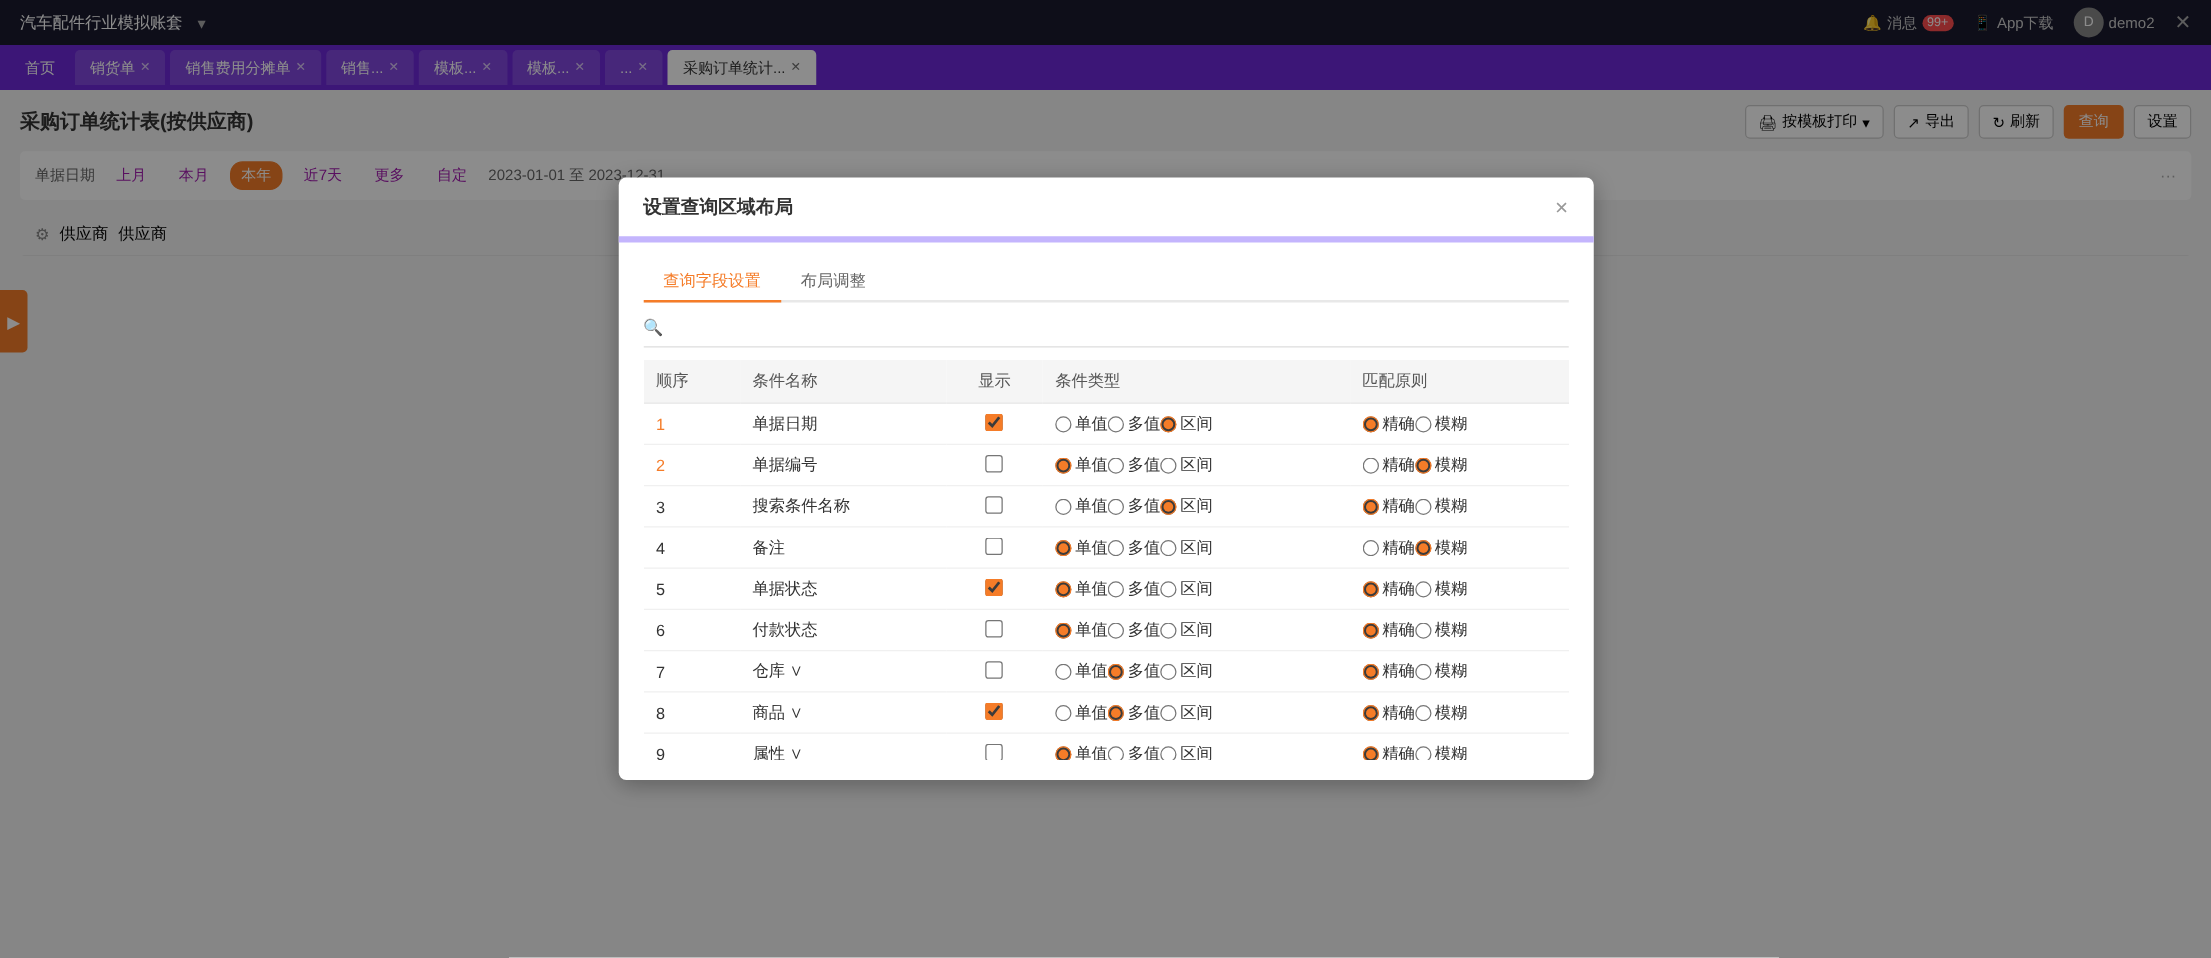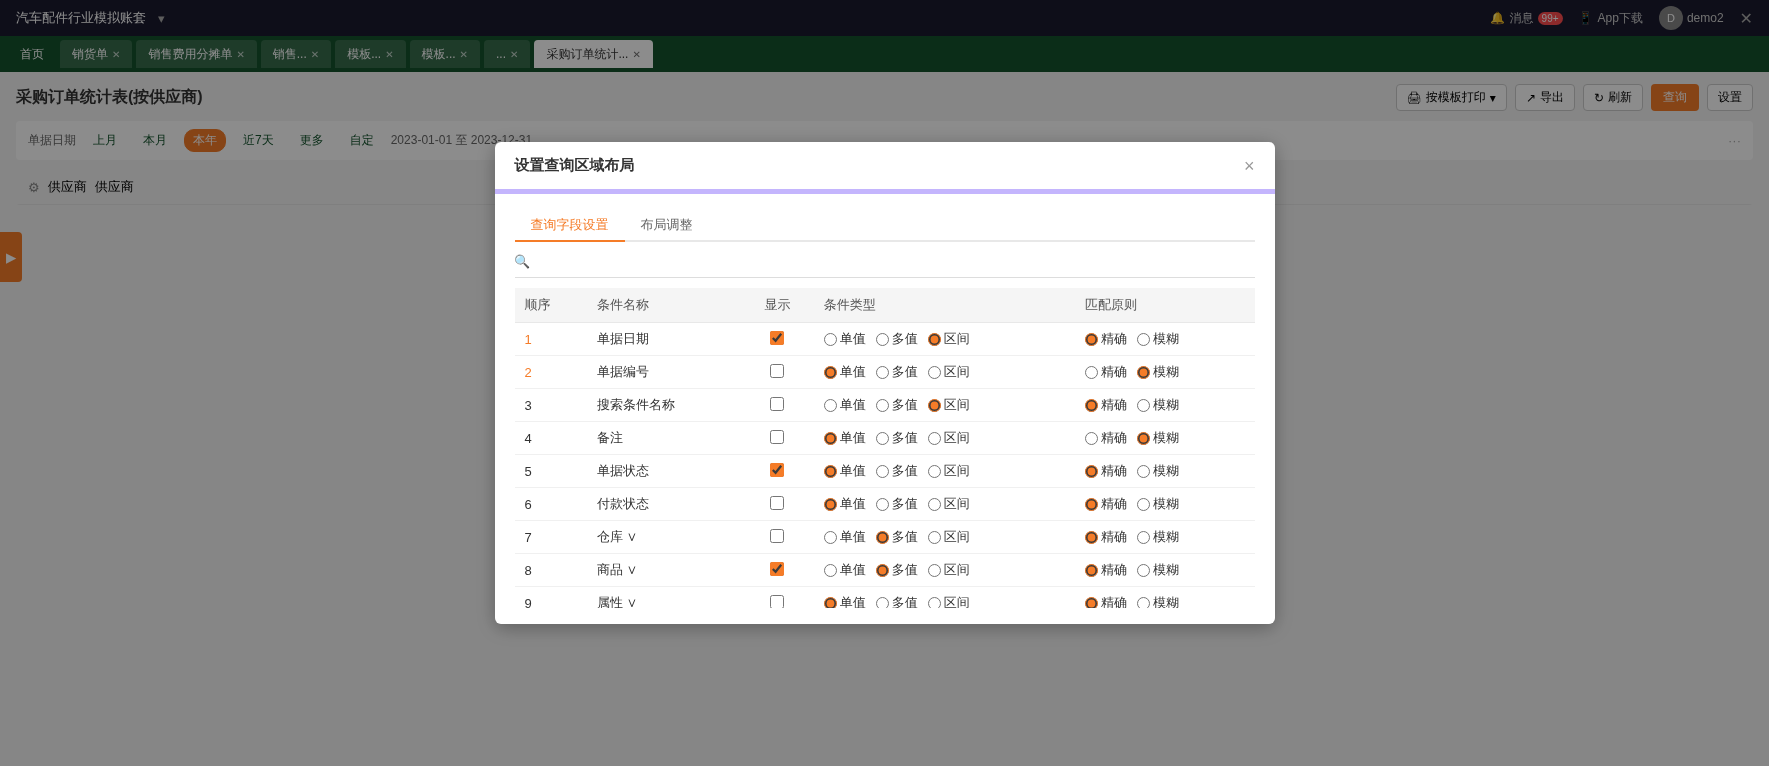--- a/index.html
+++ b/index.html
@@ -18,21 +18,21 @@
     .top-bar-left { display: flex; align-items: center; gap: 12px; }
     .top-bar-brand { color: #fff; font-size: 13px; }
     .top-bar-right { display: flex; align-items: center; gap: 16px; font-size: 12px; }
     .top-bar-right .notif { display: flex; align-items: center; gap: 4px; }
     .badge { background: #ff4d4f; color: #fff; border-radius: 8px; padding: 1px 4px; font-size: 10px; }
     .avatar { width: 24px; height: 24px; border-radius: 50%; background: #888; display: inline-flex; align-items: center; justify-content: center; color: #fff; font-size: 11px; }
 
     
     .tab-bar {
       height: 36px;
-      background: #14532d;
+      background: #6d28d9;
       display: flex;
       align-items: center;
       padding: 0 8px;
       gap: 4px;
       color: #fff;
     }
     .tab-item {
       height: 28px;
       padding: 0 12px;
       border-radius: 4px 4px 0 0;
@@ -73,21 +73,21 @@
       background: #fff;
       border-radius: 4px;
       padding: 8px 12px;
       margin-bottom: 10px;
       display: flex;
       align-items: center;
       gap: 8px;
       flex-wrap: wrap;
     }
     .filter-label { color: #666; font-size: 12px; }
-    .filter-btn { padding: 2px 8px; border-radius: 3px; border: 1px solid transparent; cursor: pointer; font-size: 12px; background: transparent; color: #14532d; }
+    .filter-btn { padding: 2px 8px; border-radius: 3px; border: 1px solid transparent; cursor: pointer; font-size: 12px; background: transparent; color: #a21caf; }
     .filter-btn.active { background: #f57c28; color: #fff; border-color: #f57c28; border-radius: 10px; }
     .filter-date { color: #666; font-size: 12px; }
 
     
     .table-area {
       background: #fff;
       border-radius: 4px;
       overflow: hidden;
     }
     .table-header-row {
@@ -148,21 +148,21 @@
     .modal-table thead tr { background: #f5f5f5; }
     .modal-table th { padding: 8px 10px; text-align: left; font-weight: 500; color: #555; border-bottom: 1px solid #e8e8e8; }
     .modal-table th.center, .modal-table td.center { text-align: center; }
     .modal-table td { padding: 7px 10px; border-bottom: 1px solid #f0f0f0; color: #333; vertical-align: middle; }
     .row-num { color: #f57c28; font-weight: 500; }
 
     
     .table-scroll { overflow-y: auto; max-height: 320px; }
 
     
-    .radio-group { display: flex; align-items: center; gap: 10px; }
+    .radio-group { display: flex; align-items: center; }
     .radio-item { display: flex; align-items: center; gap: 3px; cursor: pointer; }
     .radio-item input[type="radio"] { accent-color: #f57c28; cursor: pointer; }
 
     
     input[type="checkbox"] { accent-color: #f57c28; cursor: pointer; width: 14px; height: 14px; }
 
     
     .btn-cancel { border: 1px solid #ccc; background: #fff; padding: 6px 20px; border-radius: 4px; cursor: pointer; font-size: 13px; color: #333; }
     .btn-save { background: #f57c28; color: #fff; border: none; padding: 6px 20px; border-radius: 4px; cursor: pointer; font-size: 13px; }
 

